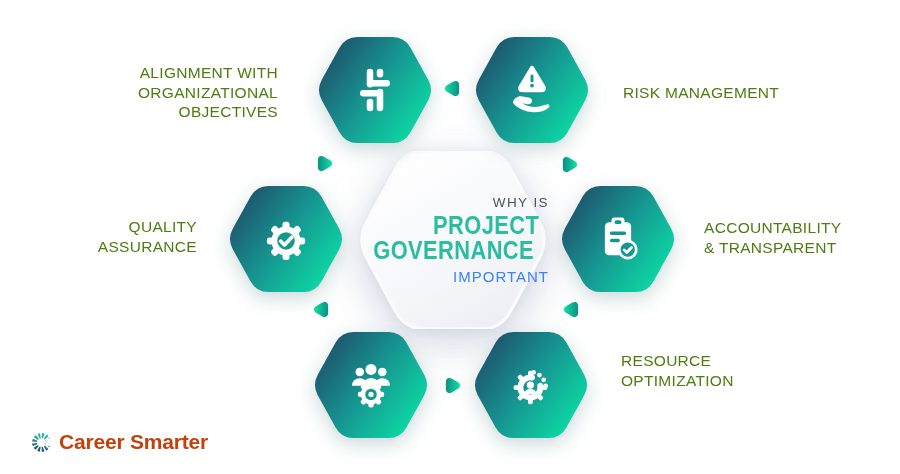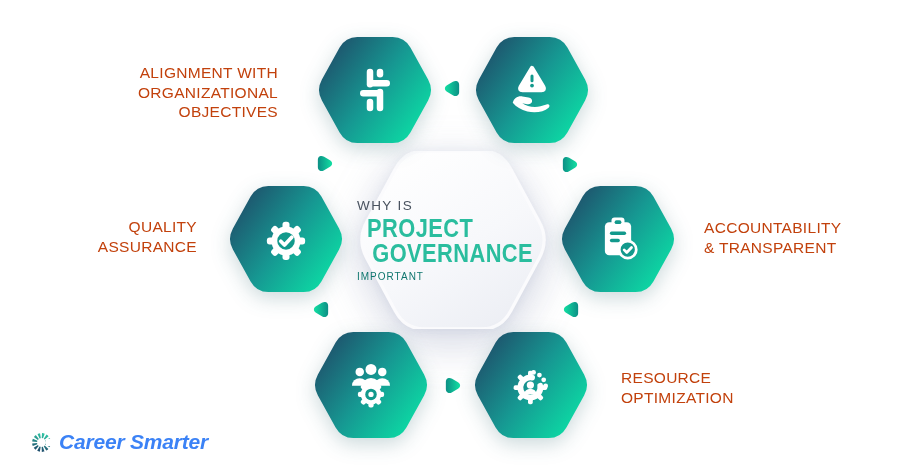--- a/index.html
+++ b/index.html
@@ -11,45 +11,45 @@
   .hex-item .hex-bg{position:absolute;left:0;top:0;width:118px;height:106px;
                     filter:drop-shadow(0 6px 10px rgba(20,80,92,.22));}
   .hex-item .icon{position:absolute;left:50%;top:50%;transform:translate(-50%,-50%);
                   width:60px;height:60px;}
 
   
   .center-hex{position:absolute;left:357px;top:151px;width:192px;height:178px;}
   .center-hex .hex-bg{position:absolute;left:0;top:0;width:192px;height:178px;
                       filter:drop-shadow(0 12px 22px rgba(124,132,170,.30)) drop-shadow(0 2px 6px rgba(140,148,185,.18));}
   .center-content{position:absolute;inset:0;display:flex;flex-direction:column;
-                  align-items:flex-start;justify-content:center;text-align:center;}
+                  align-items:flex-end;justify-content:center;text-align:center;}
   .center-top{font-size:13.5px;letter-spacing:1.4px;color:#49525F;margin-bottom:3px;}
   .center-main{font-size:26px;line-height:25px;font-weight:bold;color:#2ABD9E;
                letter-spacing:.5px;transform:scaleX(.84);}
-  .center-bottom{font-size:10px;letter-spacing:1px;color:#0f766e;margin-top:5px;}
-
-  
-  .label{position:absolute;font-size:15.5px;line-height:19.5px;color:#c2410c;
+  .center-bottom{font-size:15px;letter-spacing:1px;color:#3b82f6;margin-top:5px;}
+
+  
+  .label{position:absolute;font-size:15.5px;line-height:19.5px;color:#4d7c0f;
          letter-spacing:.3px;white-space:pre-line;}
   .label.right{text-align:right;}
   .label-alignment{left:58px;top:63px;width:220px;}
   .label-risk{left:623px;top:83px;width:220px;}
   .label-quality{left:37px;top:217px;width:160px;}
   .label-accountability{left:704px;top:218px;width:180px;}
   .label-stakeholder{left:86px;top:363px;width:182px;}
-  .label-resource{left:621px;top:368px;width:180px;}
+  .label-resource{left:621px;top:351px;width:180px;}
 
   
   .arrow{position:absolute;width:19px;height:21px;}
   .arrow svg{display:block;width:19px;height:21px;}
   .arrow.dir-left svg{transform:scaleX(-1);}
 
   
   .brand{position:absolute;left:30px;top:430px;display:flex;align-items:center;gap:6px;}
-  .brand-text{font-size:21px;font-weight:bold;color:#3b82f6;letter-spacing:-.2px;font-style:italic;}
+  .brand-text{font-size:21px;font-weight:bold;color:#c2410c;letter-spacing:-.2px;}
 
   .defs-holder{position:absolute;width:0;height:0;overflow:hidden;}
 </style>
 </head>
 <body>
 
 <div class="stage">
 
   <svg class="defs-holder" aria-hidden="true">
     <defs>
@@ -198,20 +198,21 @@
         <circle cx="30.73" cy="16.05" r="1.9"></circle>
         <circle cx="34.15" cy="19.85" r="1.9"></circle>
         <circle cx="35.73" cy="24.71" r="1.9"></circle>
       </g>
     </svg>
   </div>
 
   <div class="label right label-alignment">ALIGNMENT WITH
 ORGANIZATIONAL
 OBJECTIVES</div>
+  <div class="label label-risk">RISK MANAGEMENT</div>
   <div class="label label-accountability">ACCOUNTABILITY
 &amp; TRANSPARENT</div>
   <div class="label right label-quality">QUALITY
 ASSURANCE</div>
   <div class="label label-resource">RESOURCE
 OPTIMIZATION</div>
 
   <div class="arrow dir-left" style="left:443px;top:78px;">
     <svg viewBox="0 0 20 22">
         <path d="M5.2,3.4 C3.6,4.1 3,5.4 3,7.2 L3,14.8 C3,16.6 3.6,17.9 5.2,18.6 C6.6,19.2 8.1,18.9 9.6,18 L15.8,14.3 C17.3,13.4 18,12.3 18,11 C18,9.7 17.3,8.6 15.8,7.7 L9.6,4 C8.1,3.1 6.6,2.8 5.2,3.4 Z" fill="url(#arrowGrad)"></path>

